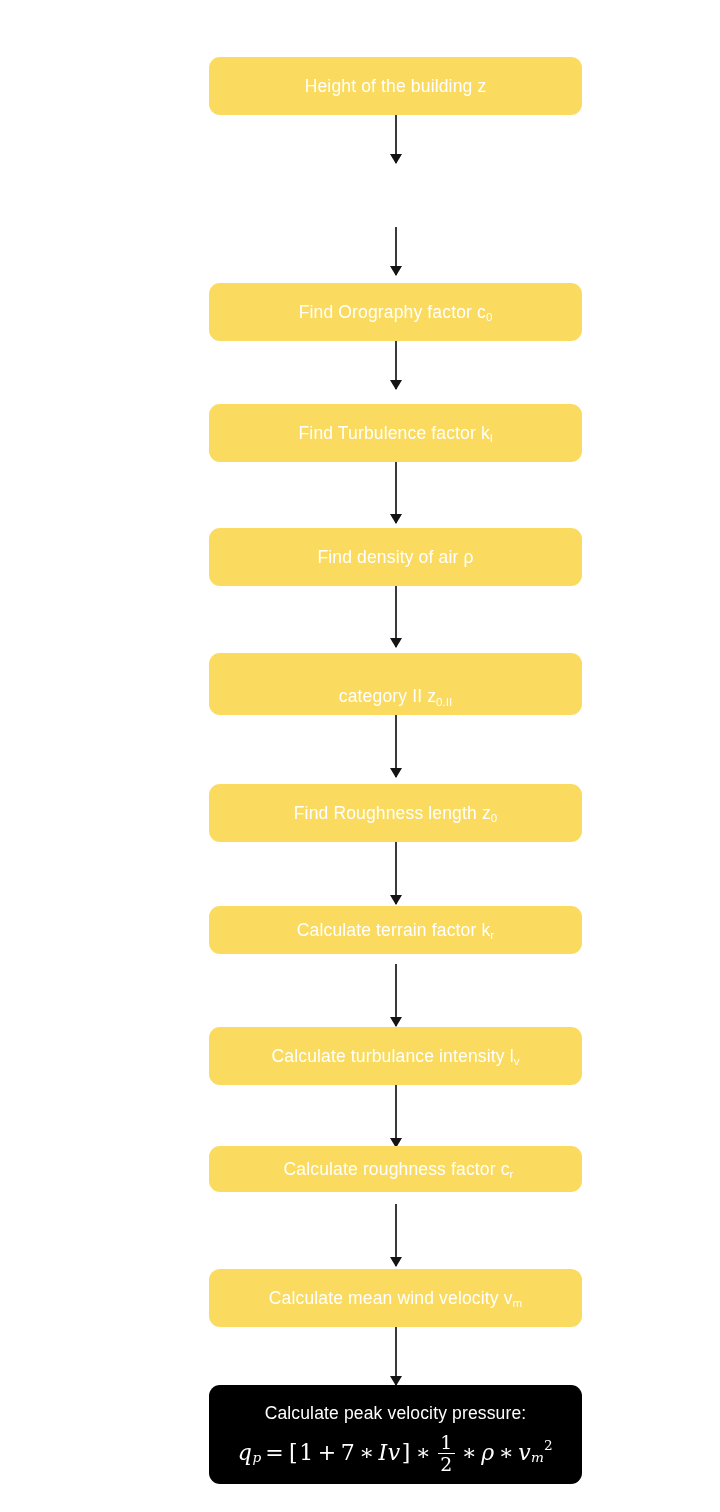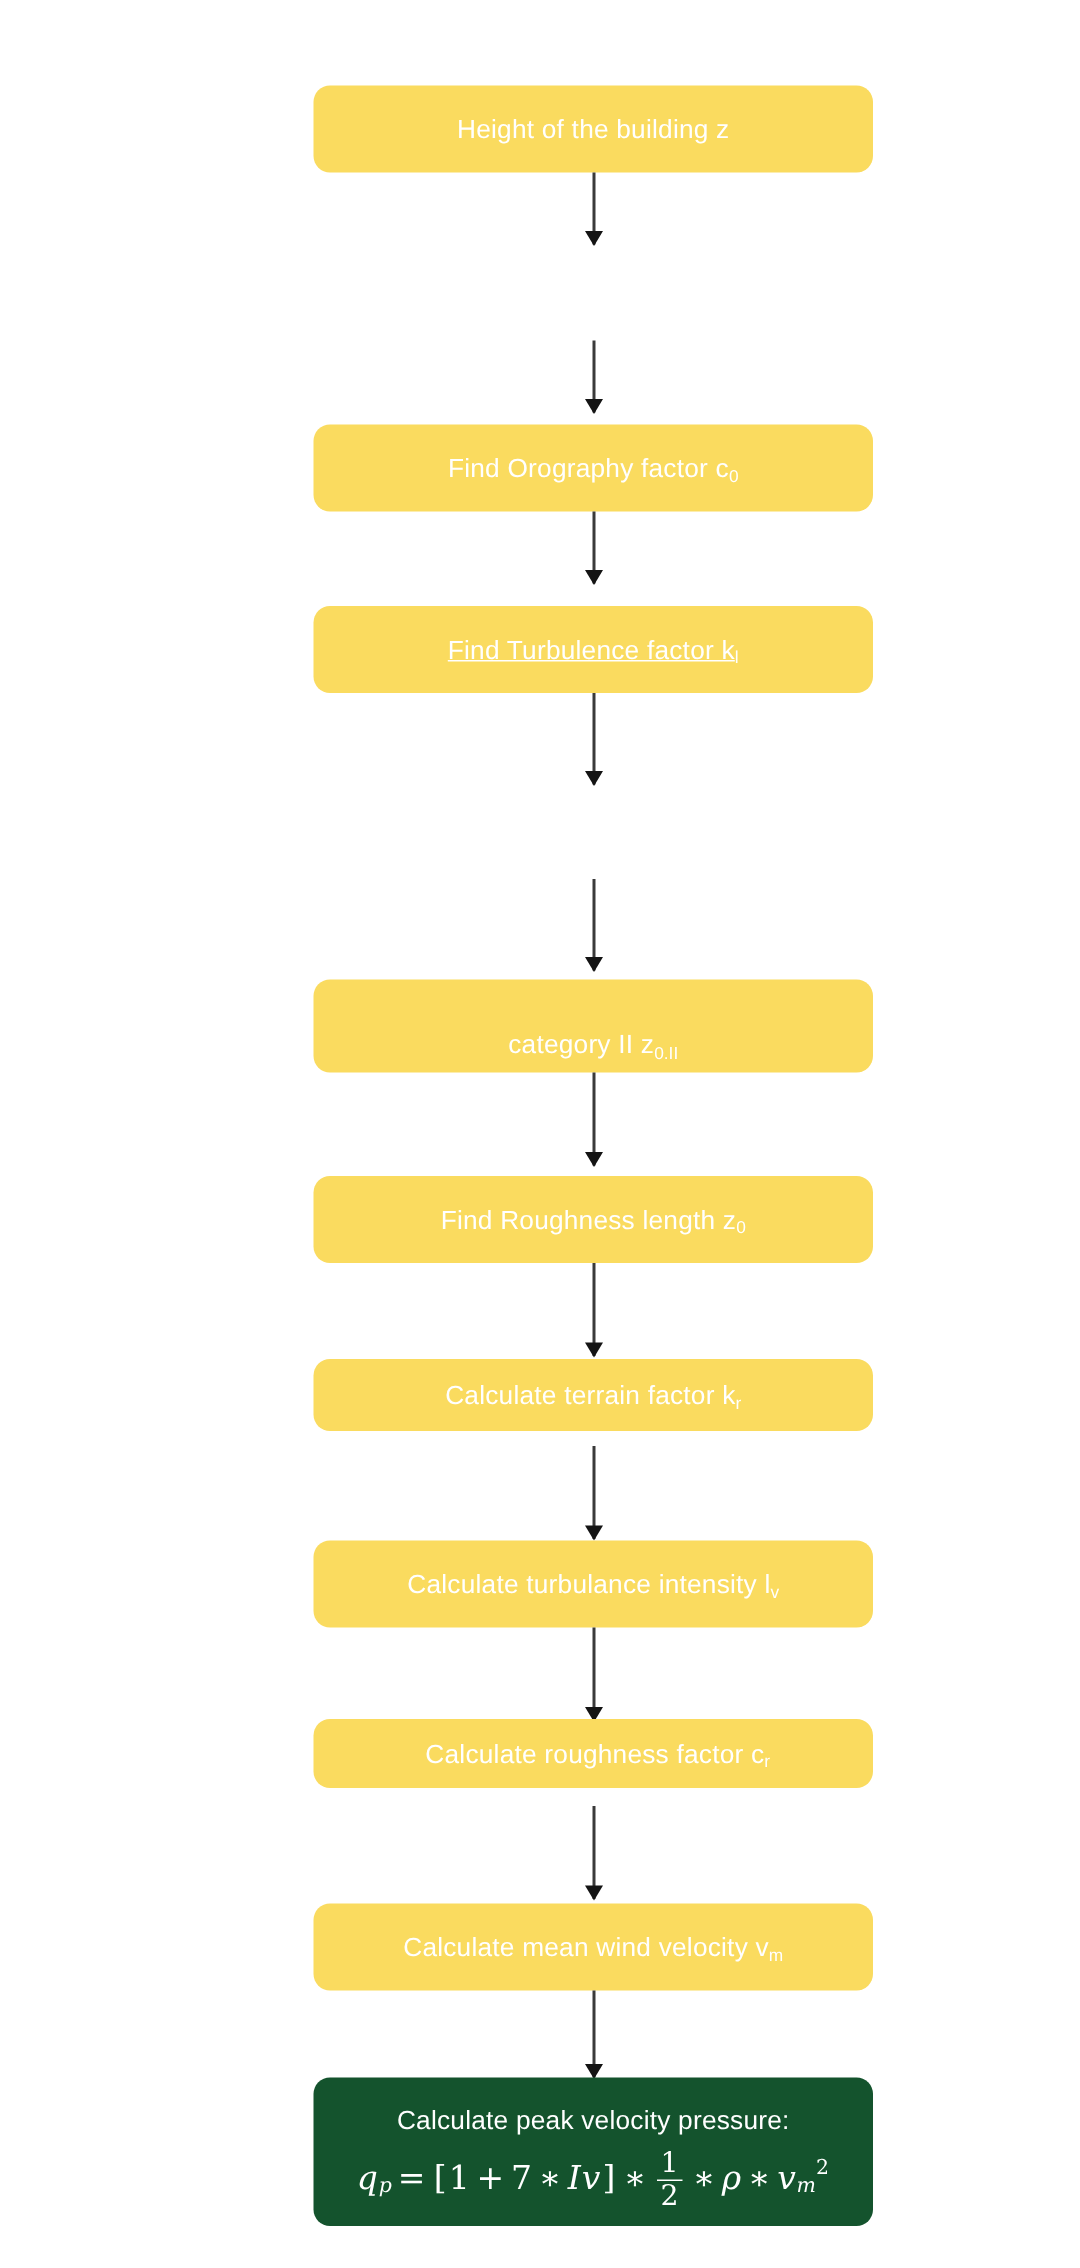--- a/index.html
+++ b/index.html
@@ -43,21 +43,21 @@
     padding: 4px 14px;
     user-select: none;
   }
 
   .node.yellow {
     background: #fadb5f;
     justify-content: flex-end;
   }
 
   .node.orange {
-    background: #14532d;
+    background: #000000;
   }
 
   .node .label {
     display: block;
     width: 100%;
   }
 
   .node sub {
     font-size: 0.66em;
     vertical-align: baseline;
@@ -156,25 +156,28 @@
   </div>
   <div class="connector" style="top:115px;height:48px;"></div>
 
   <div class="connector" style="top:227px;height:48px;"></div>
 
   <div class="node yellow" style="top:283px;height:58px;">
     <span class="label"><span>Find Orography factor c</span><sub>0</sub></span>
   </div>
   <div class="connector" style="top:341px;height:48px;"></div>
 
-  <div class="node yellow" style="top:404px;height:58px;text-decoration:underline;">
+  <div class="node yellow" style="top:404px;height:58px;">
     <span class="label"><span>Find Turbulence factor k</span><sub>l</sub></span>
   </div>
   <div class="connector" style="top:462px;height:61px;"></div>
 
+  <div class="node yellow" style="top:528px;height:58px;">
+    <span class="label">Find density of air ρ</span>
+  </div>
   <div class="connector" style="top:586px;height:61px;"></div>
 
   <div class="node yellow two-line" style="top:653px;height:62px;">
     <span class="label"><br><span>category II z</span><sub>0.II</sub></span>
   </div>
   <div class="connector" style="top:715px;height:62px;"></div>
 
   <div class="node yellow" style="top:784px;height:58px;">
     <span class="label"><span>Find Roughness length z</span><sub>0</sub></span>
   </div>

